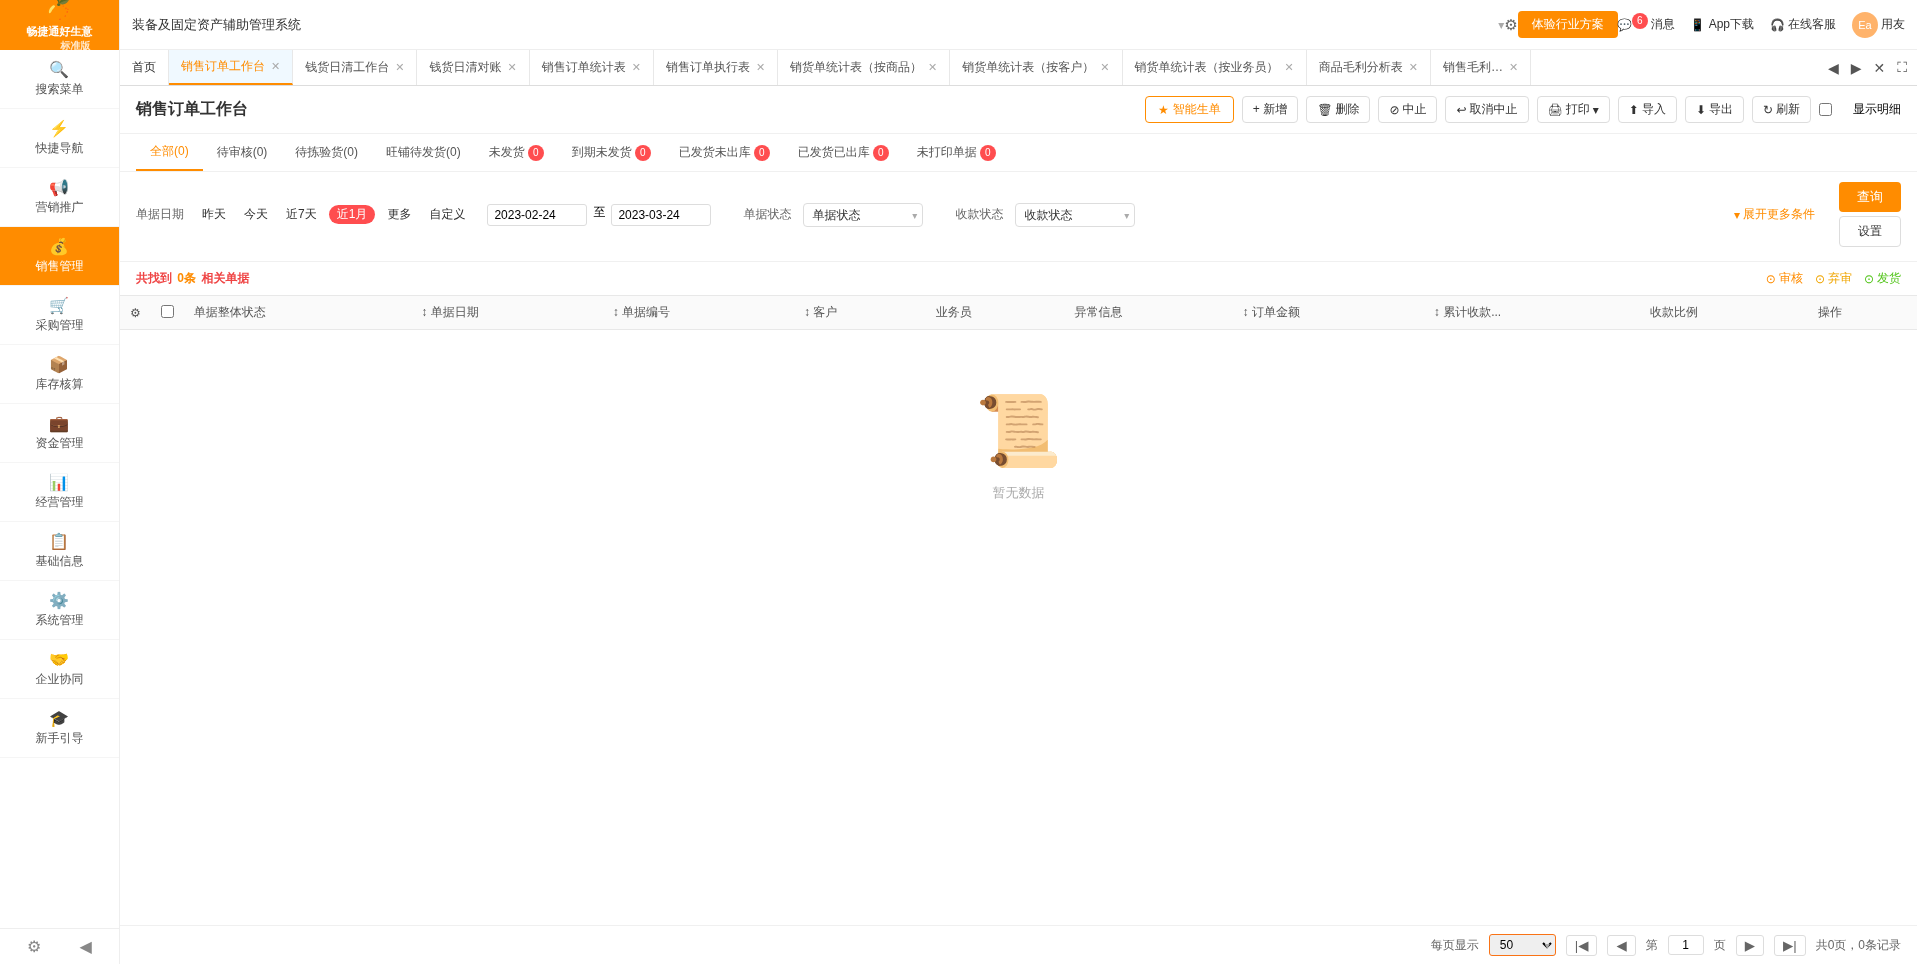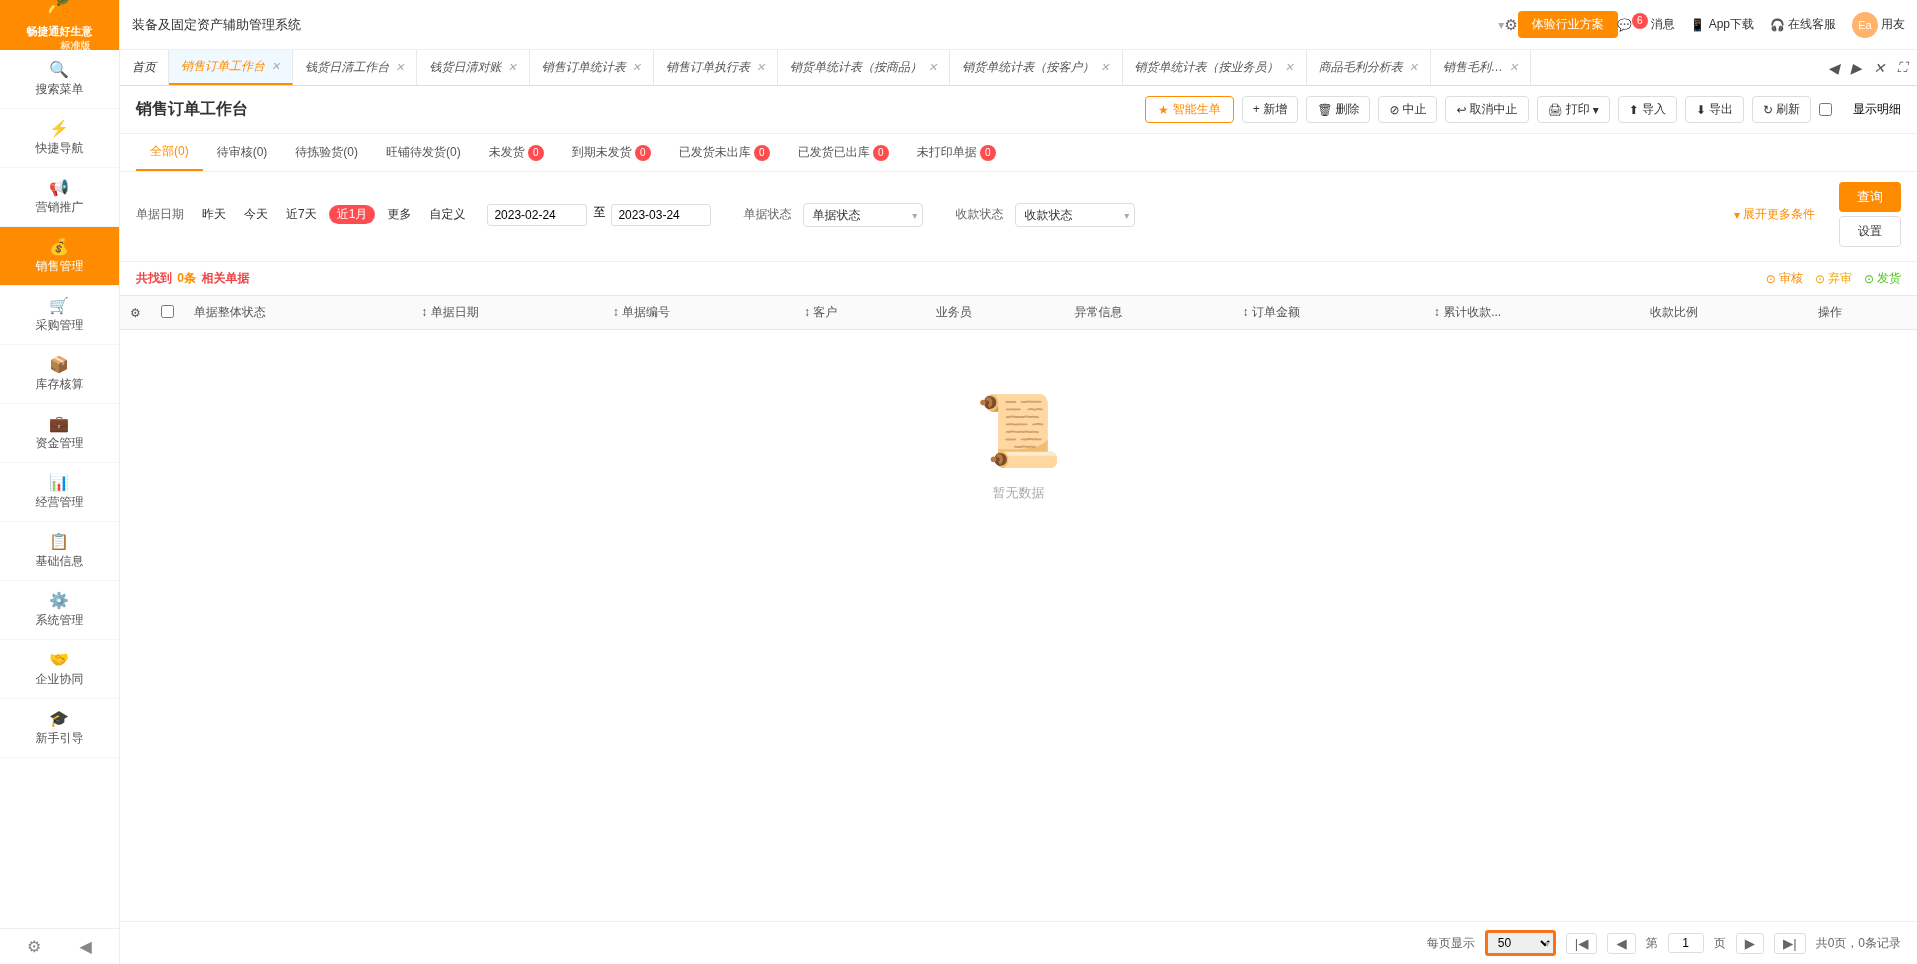--- a/index.html
+++ b/index.html
@@ -107,21 +107,20 @@
     }
 
     
     .tab-bar {
       background: #fff;
       border-bottom: 1px solid #ddd;
       display: flex;
       align-items: center;
       height: 36px;
       overflow: hidden;
-      font-style: italic;
     }
     .tab-item {
       display: flex;
       align-items: center;
       padding: 0 12px;
       height: 100%;
       cursor: pointer;
       font-size: 12px;
       color: #555;
       border-right: 1px solid #e8e8e8;
@@ -410,21 +409,21 @@
       display: flex;
       align-items: center;
       justify-content: flex-end;
       padding: 8px 16px;
       border-top: 1px solid #f0f0f0;
       background: #fff;
       gap: 10px;
     }
     .pagination-label { font-size: 12px; color: #666; }
     .pagination-select {
-      border: 3px solid #f97316;
+      border: 1px solid #f97316;
       border-radius: 3px;
       padding: 2px 18px 2px 6px;
       font-size: 12px;
     }
     .page-btn {
       border: 1px solid #ddd;
       background: #fff;
       padding: 2px 8px;
       cursor: pointer;
       border-radius: 3px;

